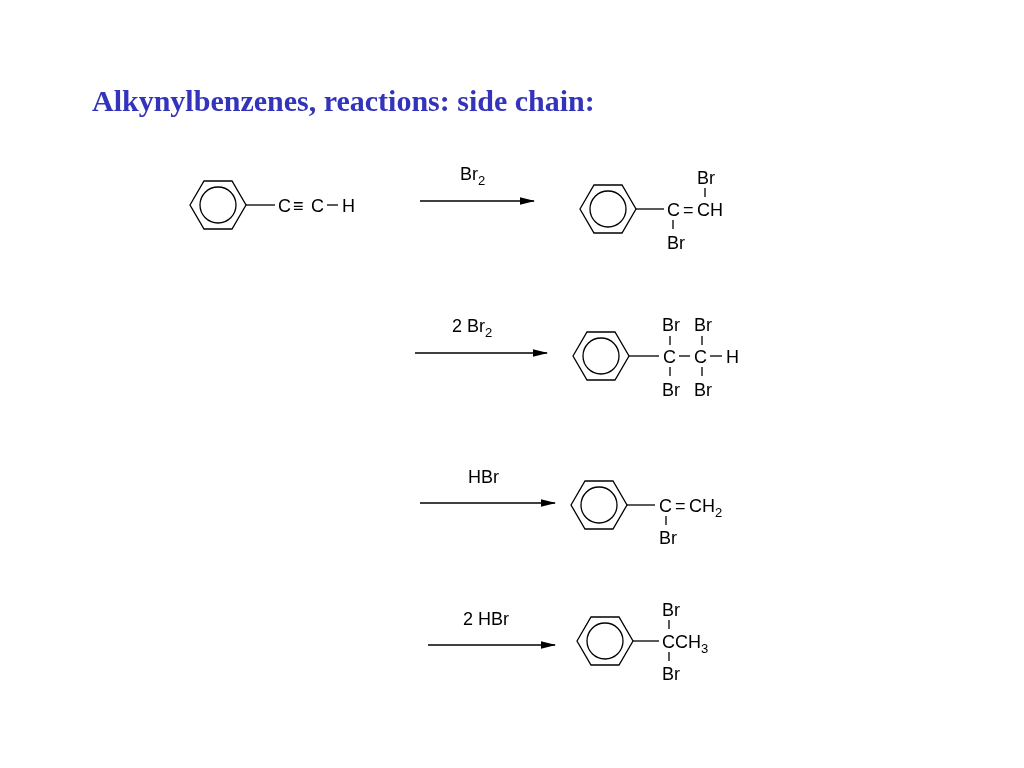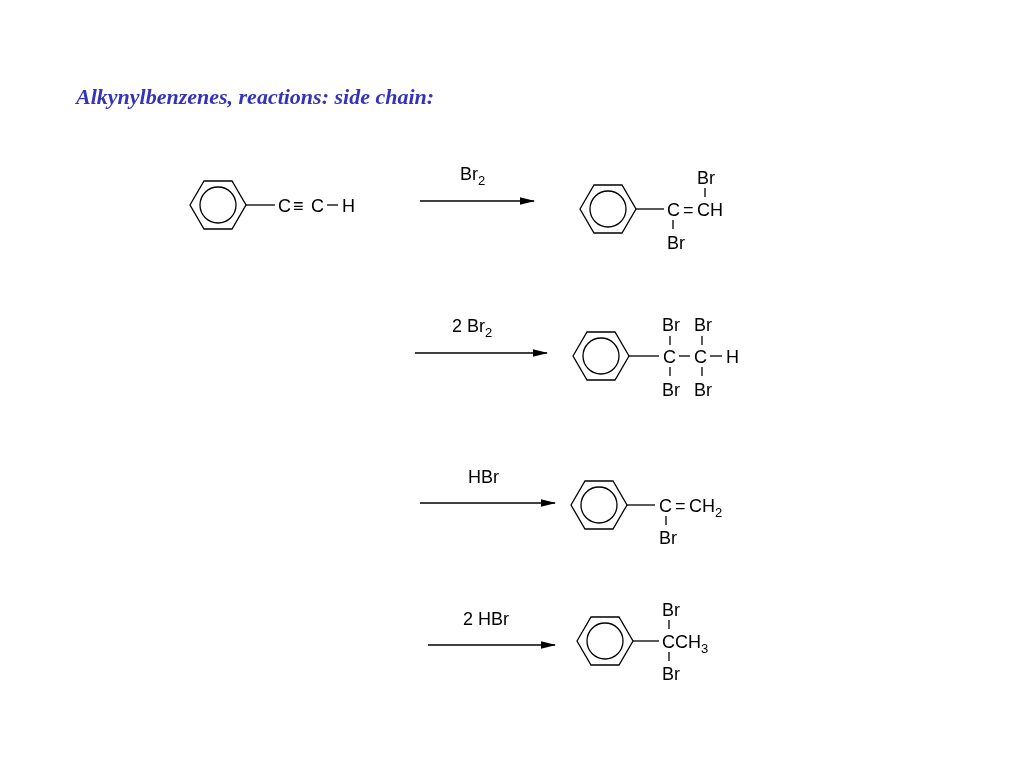--- a/index.html
+++ b/index.html
@@ -1,17 +1,17 @@
 <!DOCTYPE html>
 <html><head>
 <meta charset="utf-8">
 <style>
   html, body { margin:0; padding:0; background:#ffffff; }
   body { width:1024px; height:768px; position:relative; overflow:hidden; font-family:"Liberation Sans", sans-serif; }
-  .title { position:absolute; left:76px; top:84px; font-family:"Liberation Serif", serif; font-weight:bold; font-size:22px; color:#3333bb; white-space:nowrap;font-style:italic; }
+  .title { position:absolute; left:92px; top:84px; font-family:"Liberation Serif", serif; font-weight:bold; font-size:30px; color:#3333bb; white-space:nowrap; }
   svg { position:absolute; left:0; top:0; }
   .t { font-family:"Liberation Sans", sans-serif; font-size:18px; fill:#000; }
   .sub { font-size:13px; }
   .bond { stroke:#000; stroke-width:1.3; fill:none; }
 </style>
 </head>
 <body>
 
 <div class="title">Alkynylbenzenes, reactions: side chain:</div>
 

